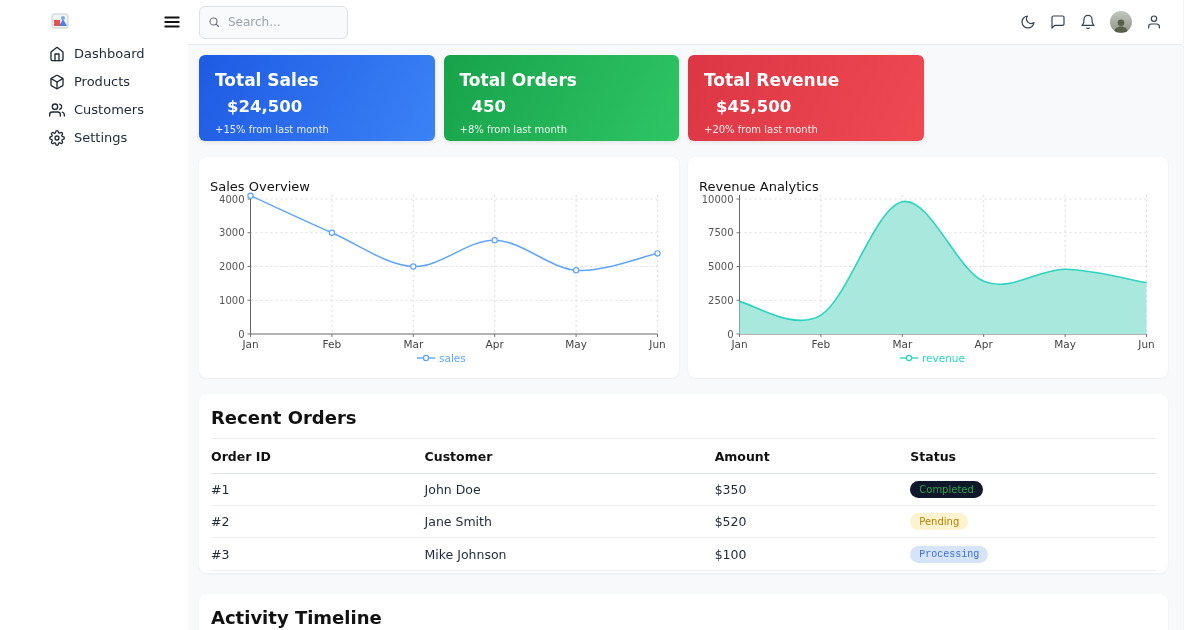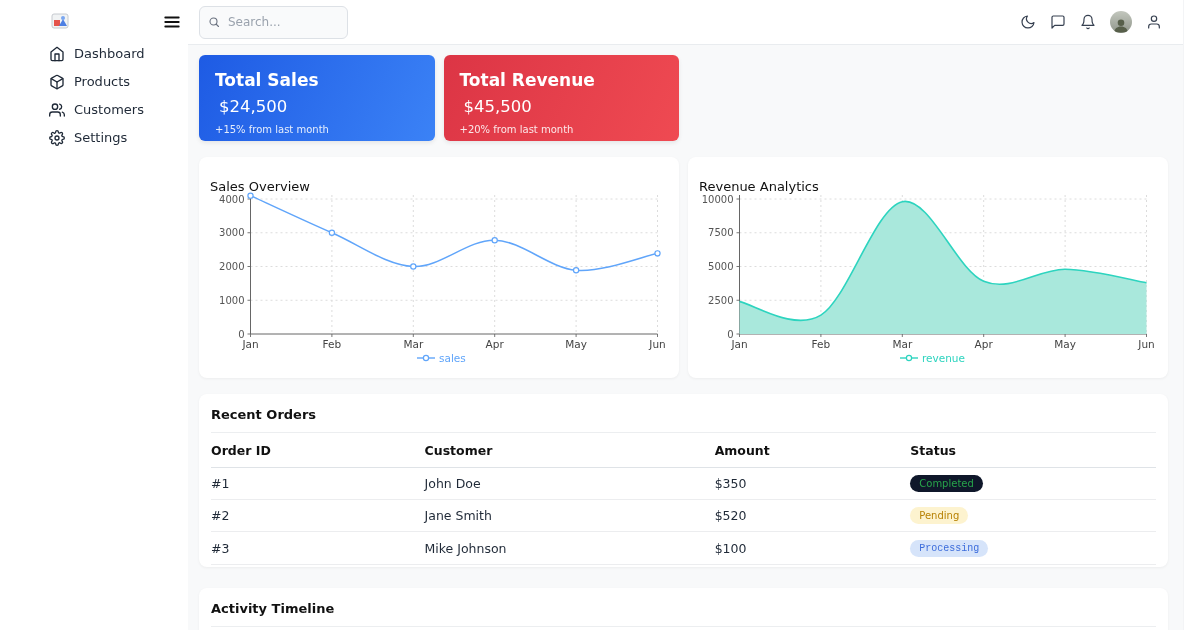--- a/index.html
+++ b/index.html
@@ -28,32 +28,32 @@
   .top-icons{margin-left:auto;display:flex;align-items:center;gap:14px}
   .icon-btn{background:none;border:none;padding:0;cursor:pointer;color:#374151;display:flex;align-items:center}
   .avatar{width:22px;height:22px;border-radius:50%;overflow:hidden;background:linear-gradient(#c3c7be,#8f958a);
           display:flex;align-items:flex-end;justify-content:center;cursor:pointer;border:none;padding:0}
   
   .content{padding:10px 32px 0 11px;box-sizing:border-box;flex:1;overflow:hidden}
   .cards-row{display:grid;grid-template-columns:repeat(4,1fr);gap:9px}
   .statcard{height:86px;border-radius:6px;color:#fff;padding:15px 16px;box-sizing:border-box;
             box-shadow:0 2px 4px rgba(0,0,0,.08)}
   .statcard .sc-title{margin:0 0 7px;font-size:17px;font-weight:bold}
-  .statcard .sc-value{font-size:16.5px;font-weight:normal;margin:0 4px 8px}
+  .statcard .sc-value{font-size:16.5px;font-weight:bold;margin:0 12px 8px}
   .statcard .sc-change{font-size:10px;opacity:.88}
   .charts-row{display:grid;grid-template-columns:1fr 1fr;gap:9px;margin-top:16px}
   .chart-card{background:#fff;border-radius:8px;height:221px;position:relative;box-shadow:0 1px 3px rgba(0,0,0,.05)}
   .chart-title{position:absolute;left:11px;top:22px;font-size:13px;font-weight:normal;color:#111}
   svg.chart{position:absolute;left:0;top:0;width:100%;height:221px}
   .tick{font-size:10px;fill:#555;font-family:"DejaVu Sans","Liberation Sans",sans-serif}
   .xtick{font-size:10.5px;fill:#444;font-family:"DejaVu Sans","Liberation Sans",sans-serif}
   .legend-label{font-size:10.5px;font-family:"DejaVu Sans","Liberation Sans",sans-serif}
   .panel{background:#fff;border-radius:8px;box-shadow:0 1px 3px rgba(0,0,0,.05);margin-top:16px;
          padding:0 12px 2px;box-sizing:border-box}
-  .panel-title{font-size:13px;font-weight:bold;padding:13px 0 10px;border-bottom:1px solid #eceef0;color:#111}
+  .panel-title{font-size:18px;font-weight:bold;padding:13px 0 10px;border-bottom:1px solid #eceef0;color:#111}
   table{width:100%;border-collapse:collapse;font-size:12.5px}
   th{text-align:left;font-weight:bold;padding:10px 0 9px;border-bottom:1px solid #dfe3e7;color:#111}
   td{padding:7px 0;border-bottom:1px solid #ecedef;color:#1f2937}
   .col-id{width:22.6%}.col-cust{width:30.7%}.col-amt{width:20.7%}.col-st{width:26%}
   .badge{display:inline-block;font-size:10px;padding:3px 9px;border-radius:9px}
   .activity-panel{margin-top:21px;height:120px}
   .scroll-strip{position:absolute;right:0;top:0;width:16px;height:630px;background:#fff;z-index:5;
                 border-left:1px solid #f3f4f6}
 </style>
 </head>
@@ -161,20 +161,25 @@
     </div>
   </header>
 
   <main class="content">
 
     <div class="cards-row">
       <div class="statcard" style="background: linear-gradient(115deg, rgb(30, 91, 228), rgb(59, 130, 246));">
         <div class="sc-title">Total Sales</div>
         <div class="sc-value">$24,500</div>
         <div class="sc-change">+15% from last month</div>
+      </div>
+      <div class="statcard" style="background: linear-gradient(115deg, rgb(24, 162, 75), rgb(46, 197, 100));">
+        <div class="sc-title">Total Orders</div>
+        <div class="sc-value">450</div>
+        <div class="sc-change">+8% from last month</div>
       </div>
       <div class="statcard" style="background: linear-gradient(115deg, rgb(220, 53, 69), rgb(239, 74, 82));">
         <div class="sc-title">Total Revenue</div>
         <div class="sc-value">$45,500</div>
         <div class="sc-change">+20% from last month</div>
       </div>
     </div>
 
     <div class="charts-row">
       <div class="chart-card">

